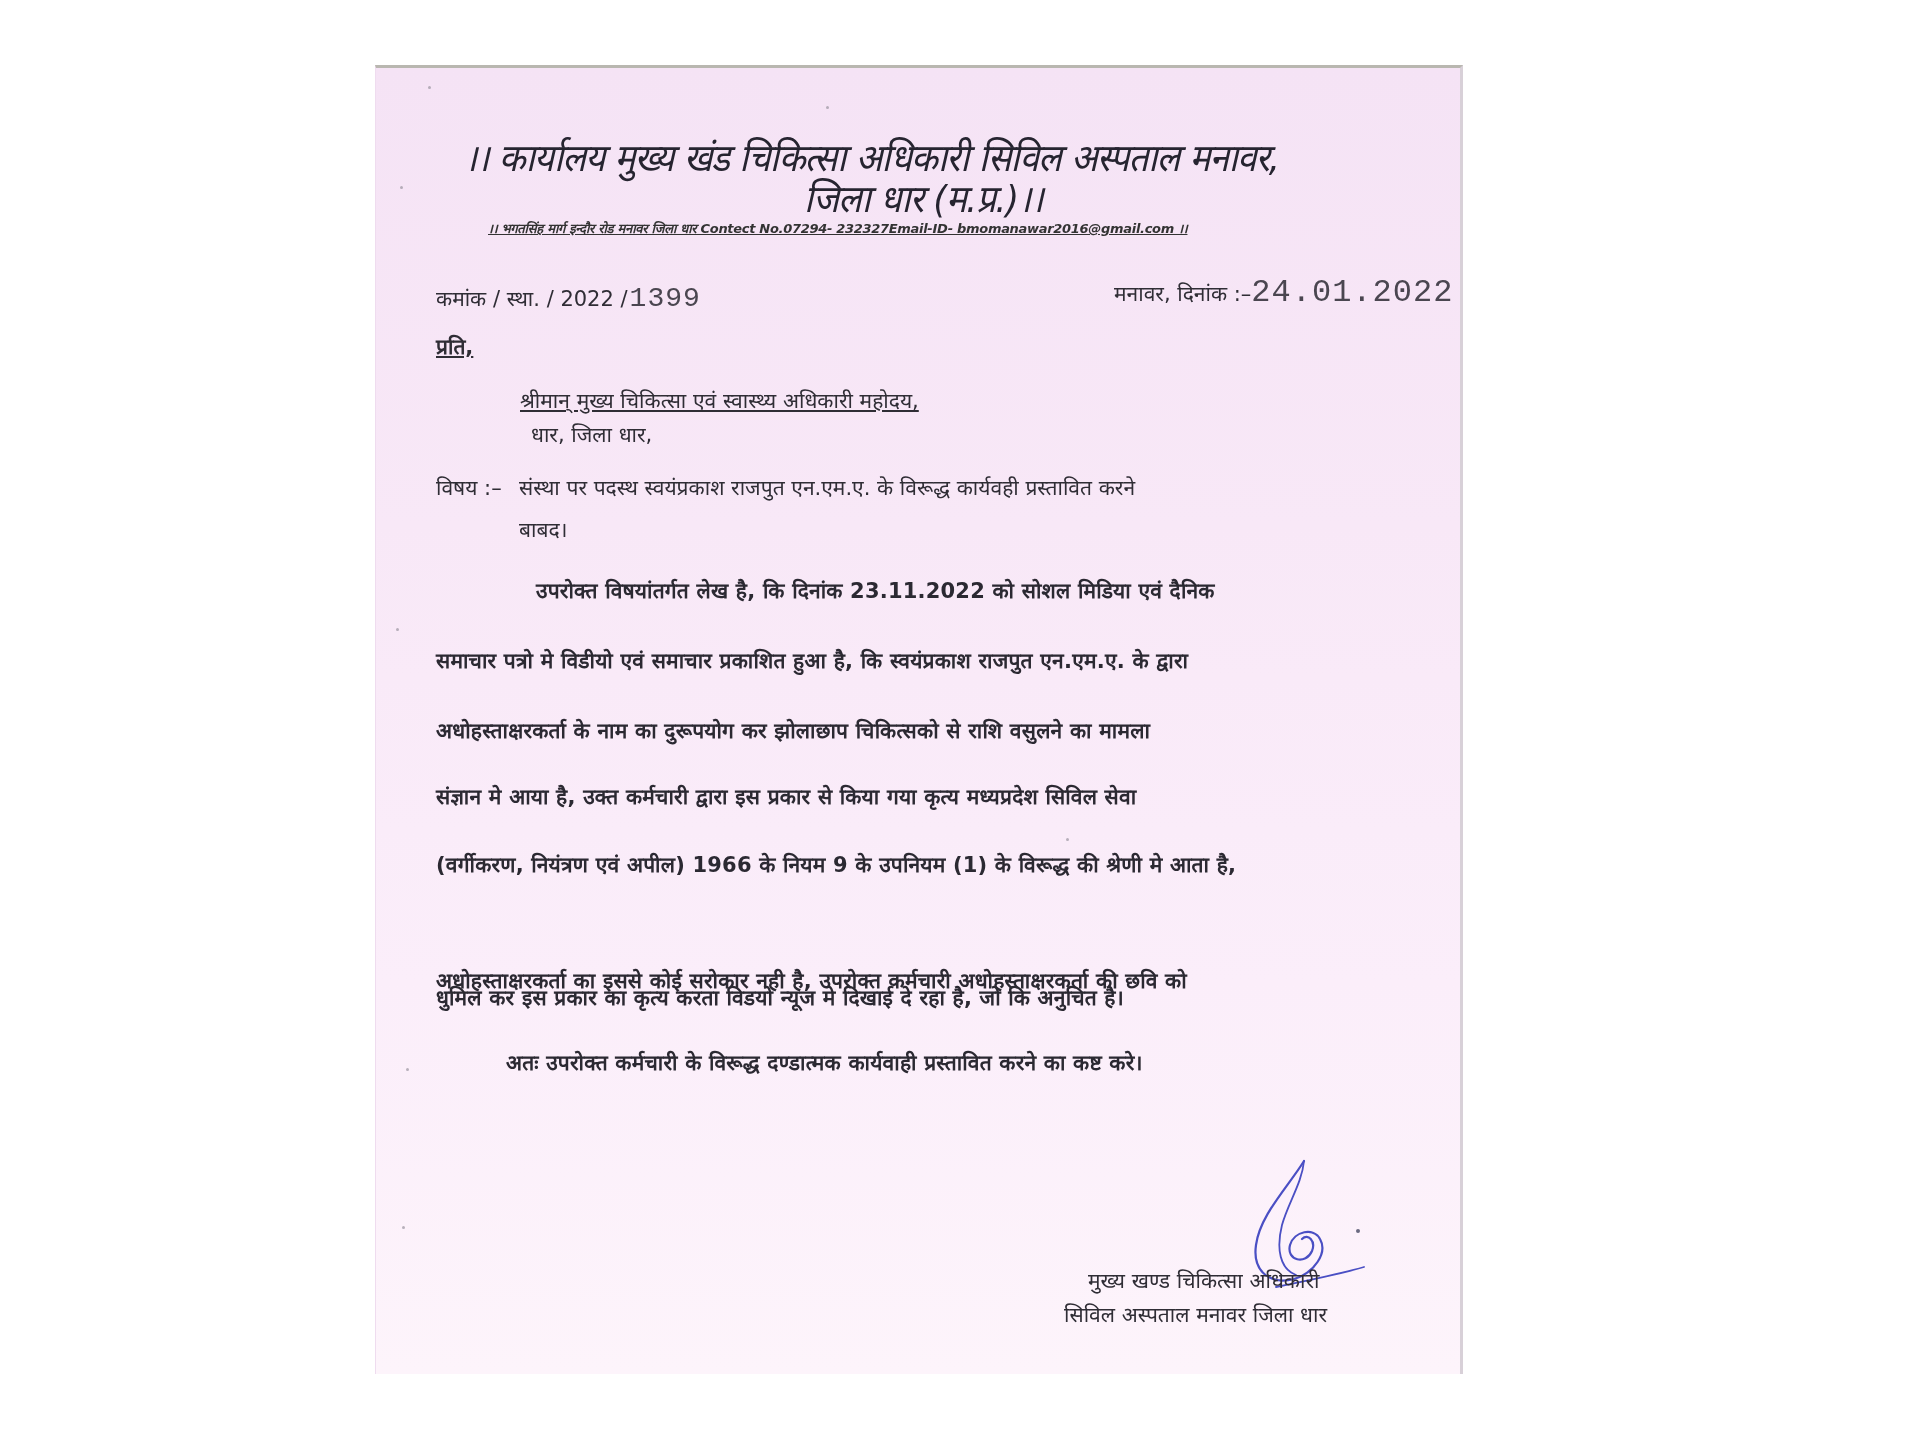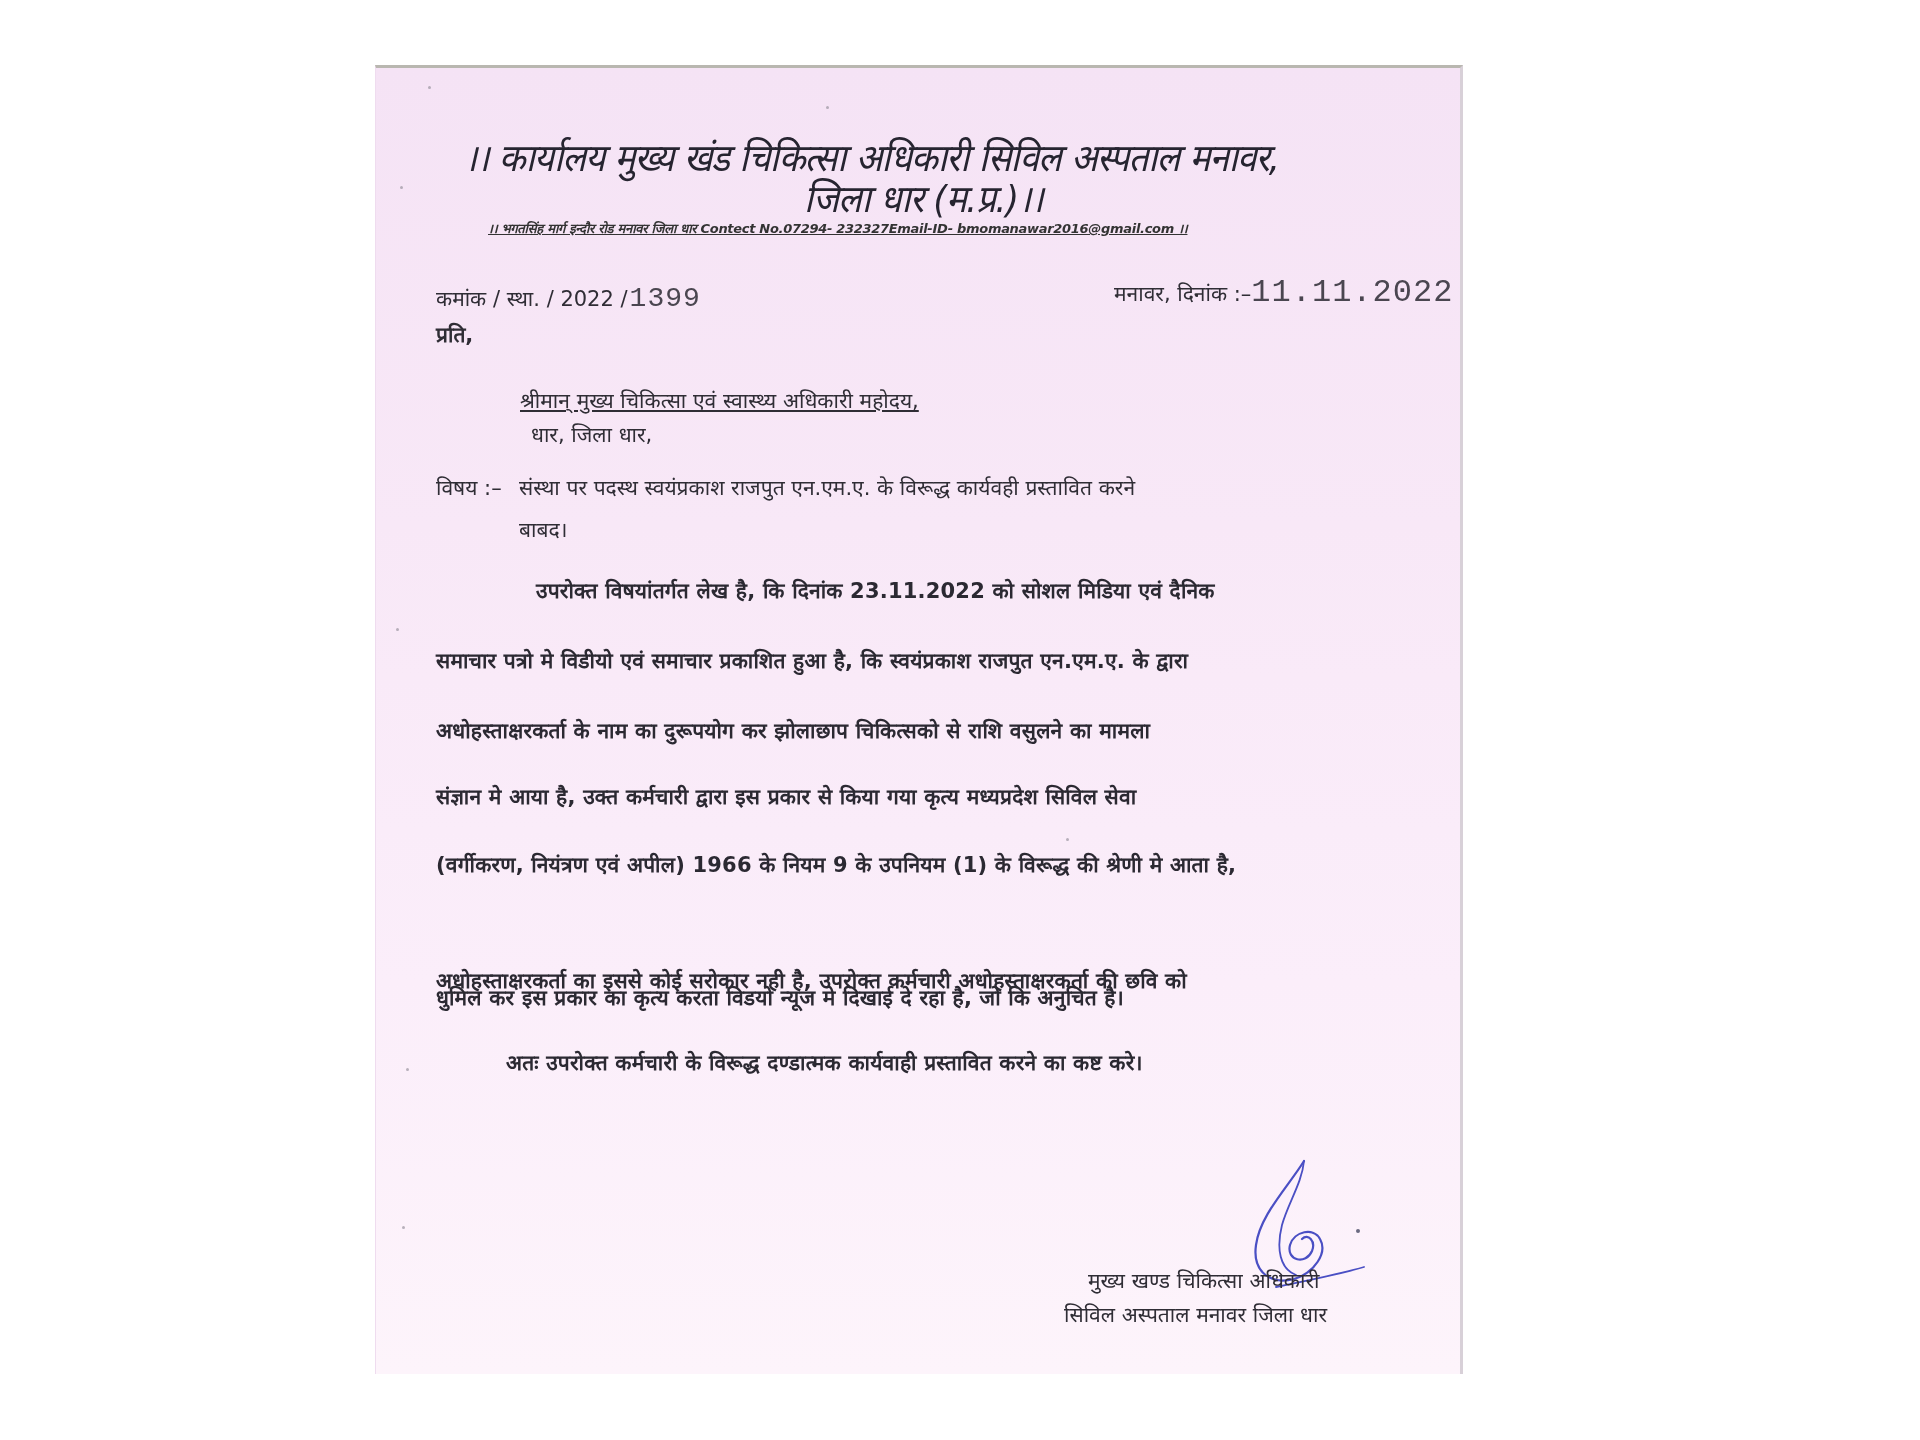--- a/index.html
+++ b/index.html
@@ -49,24 +49,24 @@
   <div class="speck" style="left:690px;top:770px"></div>
 
   <div class="abs title" style="left:88px;top:62px;">।। कार्यालय मुख्य खंड चिकित्सा अधिकारी सिविल अस्पताल मनावर,</div>
   <div class="abs title" style="left:428px;top:103px;">जिला धार (म.प्र.)।।</div>
   <div class="abs address" style="left:112px;top:151px;">।। भगतसिंह मार्ग इन्दौर रोड मनावर जिला धार Contect No.07294- 232327Email-ID- bmomanawar2016@gmail.com ।।</div>
 
   <div class="abs typed" style="left:60px;top:215px;">
     <span>कमांक / स्था. / 2022 /</span><span class="hand" style="font-size:28px;margin-left:2px;">1399</span>
   </div>
   <div class="abs typed" style="left:738px;top:206px;">
-    <span>मनावर, दिनांक :–</span><span class="hand" style="font-size:32px;">11.11.2022</span>
+    <span>मनावर, दिनांक :–</span><span class="hand" style="font-size:32px;">24.01.2022</span>
   </div>
 
-  <div class="abs typed" style="left:60px;top:252px;font-weight:bold;">प्रति,</div>
+  <div class="abs typed" style="left:60px;top:264px;font-weight:bold;text-decoration:underline;">प्रति,</div>
   <div class="abs typed" style="left:144px;top:318px;text-decoration:underline;">श्रीमान् मुख्य चिकित्सा एवं स्वास्थ्य अधिकारी महोदय,</div>
   <div class="abs typed" style="left:155px;top:352px;">धार, जिला धार,</div>
 
   <div class="abs typed" style="left:60px;top:405px;">विषय :–</div>
   <div class="abs typed" style="left:143px;top:405px;">संस्था पर पदस्थ स्वयंप्रकाश राजपुत एन.एम.ए. के विरूद्ध कार्यवही प्रस्तावित करने</div>
   <div class="abs typed" style="left:143px;top:447px;">बाबद।</div>
 
   <div class="abs body-line" style="left:160px;top:508px;">उपरोक्त विषयांतर्गत लेख है, कि दिनांक 23.11.2022 को सोशल मिडिया एवं दैनिक</div>
   <div class="abs body-line" style="left:60px;top:578px;">समाचार पत्रो मे विडीयो एवं समाचार प्रकाशित हुआ है, कि स्वयंप्रकाश राजपुत एन.एम.ए. के द्वारा</div>
   <div class="abs body-line" style="left:60px;top:648px;">अधोहस्ताक्षरकर्ता के नाम का दुरूपयोग कर झोलाछाप चिकित्सको से राशि वसुलने का मामला</div>

